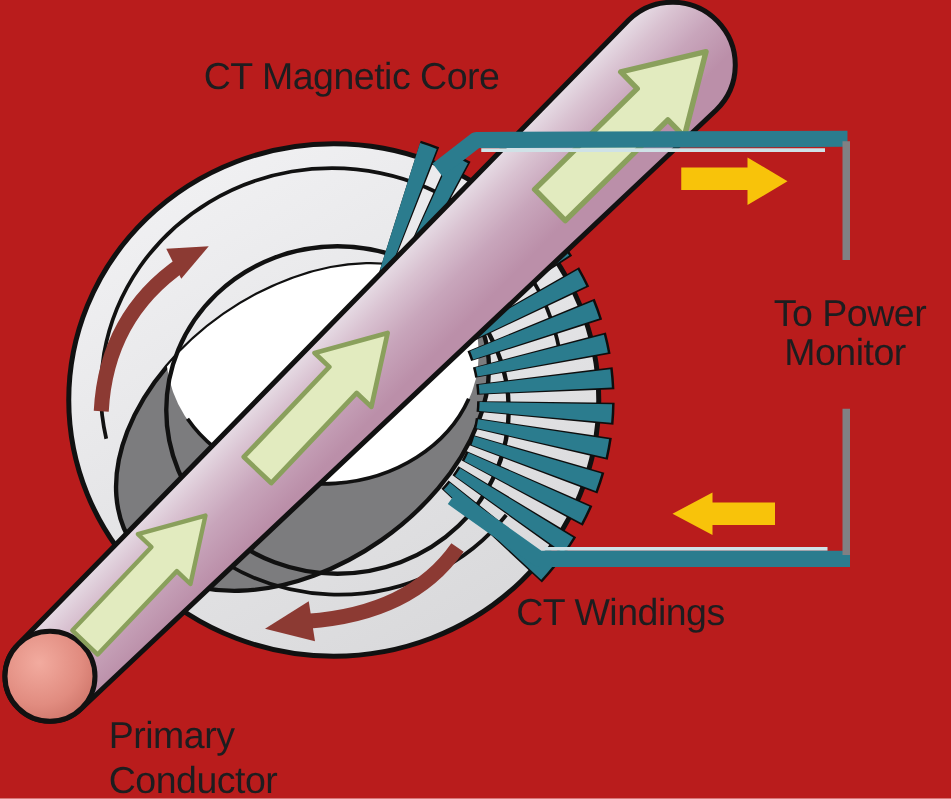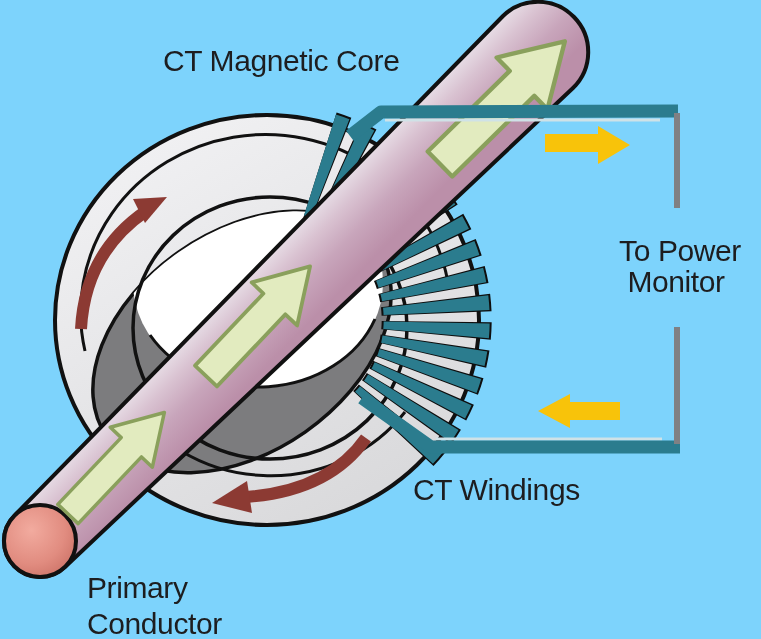--- a/index.html
+++ b/index.html
@@ -1,16 +1,16 @@
 <!DOCTYPE html>
 <html><head>
 <meta charset="utf-8">
 <style>
   html,body{margin:0;padding:0;background:#ffffff;}
-  .stage{position:relative;width:761px;height:639px;background:#7dd3fc;overflow:hidden;
+  .stage{position:relative;width:761px;height:639px;background:#b91c1c;overflow:hidden;
          font-family:"Liberation Sans",sans-serif;}
   svg{position:absolute;left:0;top:0;}
   text.lbl{font-family:"Liberation Sans",sans-serif;font-size:30px;letter-spacing:-0.4px;fill:#1d1d1f;}
 </style>
 </head>
 <body>
 
 <div class="stage">
 <svg width="761" height="639" viewBox="0 0 761 639">
   <defs>

